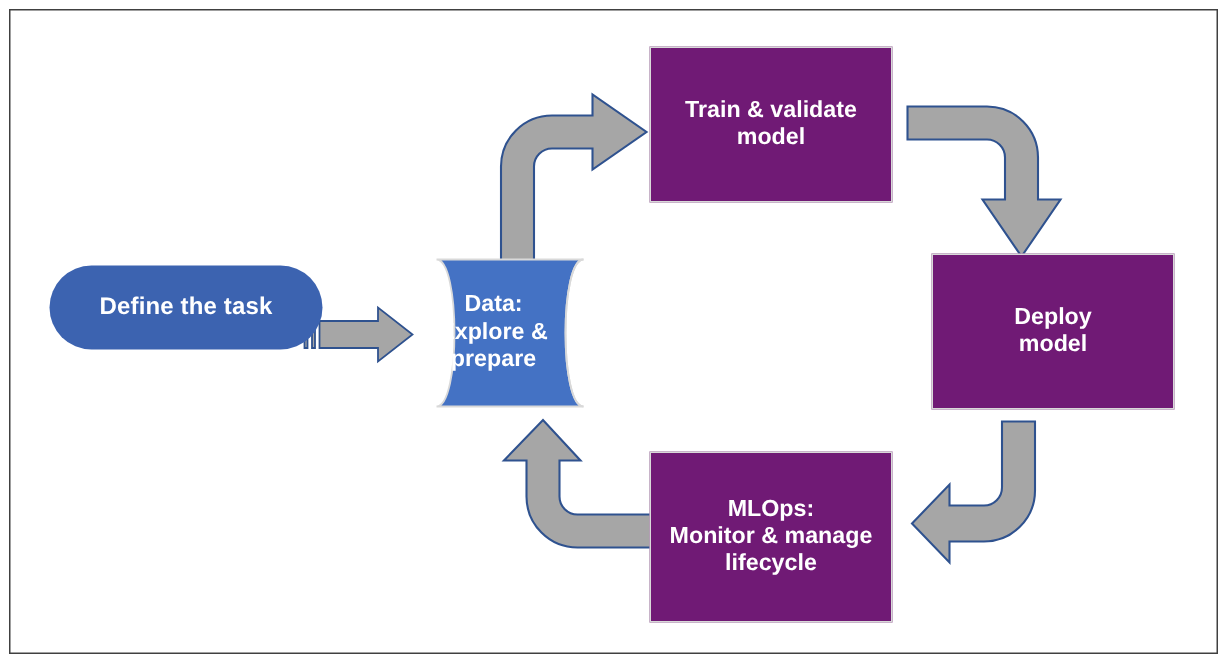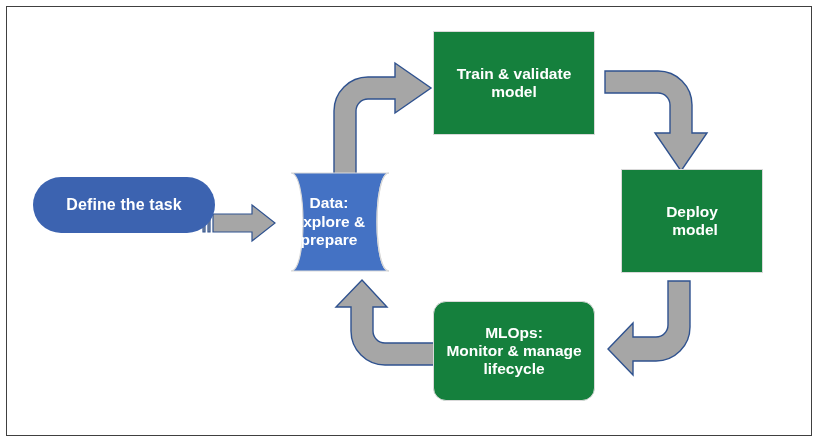--- a/index.html
+++ b/index.html
@@ -33,21 +33,21 @@
     align-items: center;
     justify-content: center;
     text-align: center;
     color: #ffffff;
     font-weight: bold;
     line-height: 1.18;
     box-sizing: border-box;
     white-space: pre-line;
   }
   .box {
-    background: #15803d;
+    background: #701a75;
     border: 1px solid #D9D9D9;
     font-size: 15.5px;
   }
   .pill {
     background: #3C63B0;
     border-radius: 999px;
     font-size: 16px;
     letter-spacing: 0.1px;
   }
   .cylinder-wrap {
@@ -175,21 +175,21 @@
         <path d="M120,2 C104,2 104,100 120,100" fill="none" stroke="#D9D9D9" stroke-width="1.2"></path>
       </svg>
       <div class="cyl-label">Data:
 Explore &amp;
 prepare</div>
     </div>
 
     <div class="node box" style="left:426px; top:24px; width:162px; height:104px;">Train &amp; validate
 model</div>
 
-    <div class="node box" style="left:614px; top:162px; width:142px; height:104px;text-align:right;">Deploy
+    <div class="node box" style="left:614px; top:162px; width:162px; height:104px;">Deploy
 model</div>
 
-    <div class="node box" style="left:426px; top:294px; width:162px; height:100px;border-radius:13px;">MLOps:
+    <div class="node box" style="left:426px; top:294px; width:162px; height:114px;">MLOps:
 Monitor &amp; manage
 lifecycle</div>
 
   </div>
 </div>
 
 </body></html>

